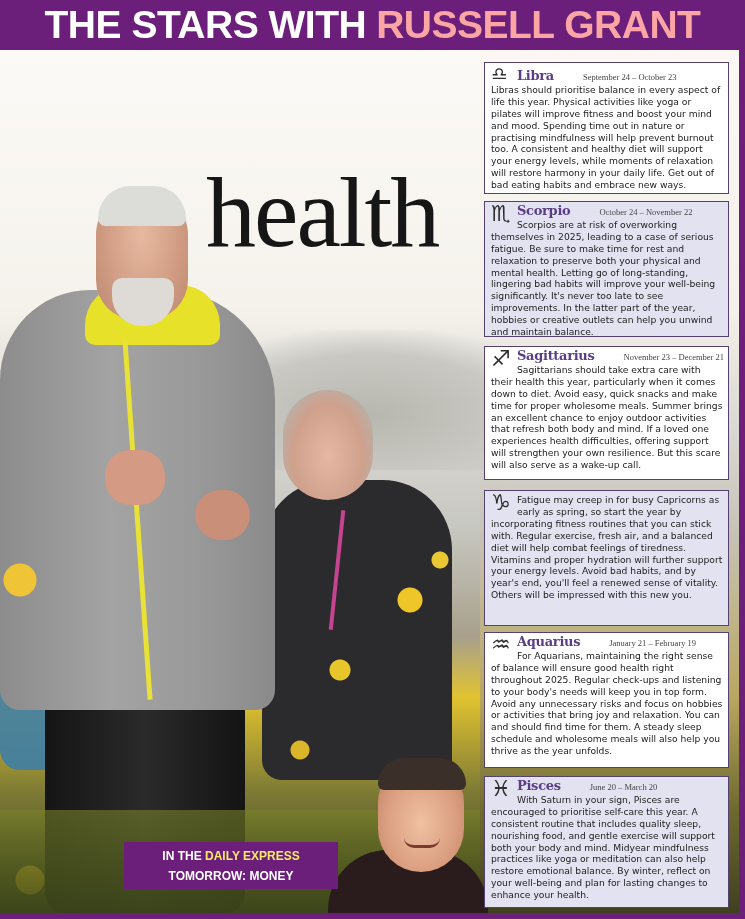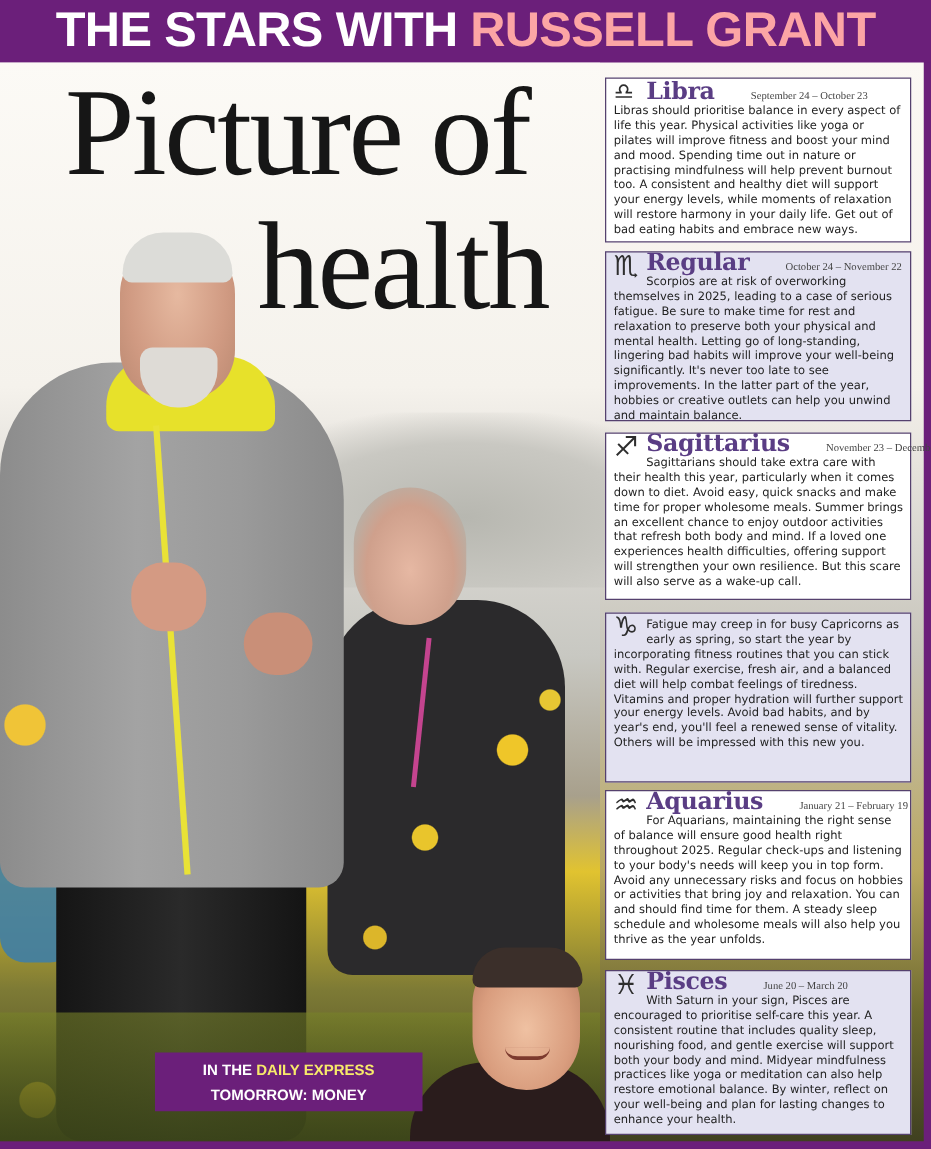--- a/index.html
+++ b/index.html
@@ -87,21 +87,21 @@
   
   .box {
     position: absolute; left: 484px; width: 245px;
     border: 1.5px solid #55416e; background: #ffffff;
     font-family: "DejaVu Sans", sans-serif; font-size: 9.2px; line-height: 11.9px; color: #222;
     padding: 3px 5px 3px 6px;
   }
   .box.alt { background: #e3e2f1; }
   .box .head { display: flex; align-items: baseline; gap: 4px; white-space: nowrap; }
   .box .glyph { font-family: "DejaVu Sans", sans-serif; font-size: 18px; color: #2e2e2e; line-height: 16px; width: 22px; display: inline-block; }
-  .box .name { font-family: "DejaVu Serif", serif; font-weight: 700; font-size: 19px; color: #5a3d84; letter-spacing: -0.3px; }
+  .box .name { font-family: "DejaVu Serif", serif; font-weight: 700; font-size: 13px; color: #5a3d84; letter-spacing: -0.3px; }
   .box .dates { font-family: "Liberation Serif", serif; font-size: 8.5px; color: #444; margin-left: 25px; }
   .box .float-glyph { float: left; font-size: 22px; line-height: 22px; width: 26px; height: 22px; color: #2e2e2e; margin-top: -2px; }
   .box .body { display: block; }
 </style>
 </head>
 <body>
 
 <div class="page">
 
   <div class="banner">
@@ -121,21 +121,20 @@
     <div class="man-hood"></div>
     <div class="man-zip"></div>
     <div class="man-head"></div>
     <div class="man-hair"></div>
     <div class="man-beard"></div>
     <div class="hand1"></div>
     <div class="hand2"></div>
     <div class="flowers"></div>
     <div class="grass"></div>
 
-    <div class="headline l1">Picture of</div>
     <div class="headline l2">health</div>
 
     <div class="rg">
       <div class="rg-shirt"></div>
       <div class="rg-face"></div>
       <div class="rg-hair"></div>
       <div class="rg-smile"></div>
     </div>
 
     <div class="promo">
@@ -152,21 +151,21 @@
       <span class="glyph">♎</span>
       <span class="name">Libra</span>
       <span class="dates">September 24 – October 23</span>
     </div>
     <div class="body">Libras should prioritise balance in every aspect of life this year. Physical activities like yoga or pilates will improve fitness and boost your mind and mood. Spending time out in nature or practising mindfulness will help prevent burnout too. A consistent and healthy diet will support your energy levels, while moments of relaxation will restore harmony in your daily life. Get out of bad eating habits and embrace new ways.</div>
   </div>
 
   <div class="box alt" style="top:201px;height:136px;">
     <span class="float-glyph">♏</span>
     <div class="head">
-      <span class="name">Regular</span>
+      <span class="name">Scorpio</span>
       <span class="dates">October 24 – November 22</span>
     </div>
     <div class="body">Scorpios are at risk of overworking themselves in 2025, leading to a case of serious fatigue. Be sure to make time for rest and relaxation to preserve both your physical and mental health. Letting go of long-standing, lingering bad habits will improve your well-being significantly. It's never too late to see improvements. In the latter part of the year, hobbies or creative outlets can help you unwind and maintain balance.</div>
   </div>
 
   <div class="box" style="top:346px;height:134px;">
     <span class="float-glyph">♐</span>
     <div class="head">
       <span class="name">Sagittarius</span>
       <span class="dates">November 23 – December 21</span>

